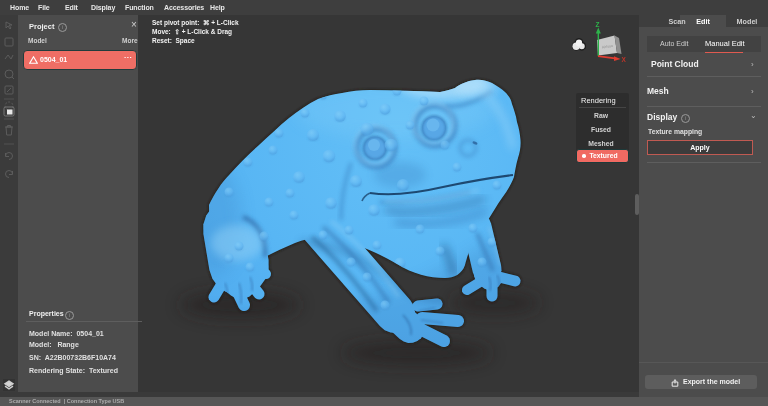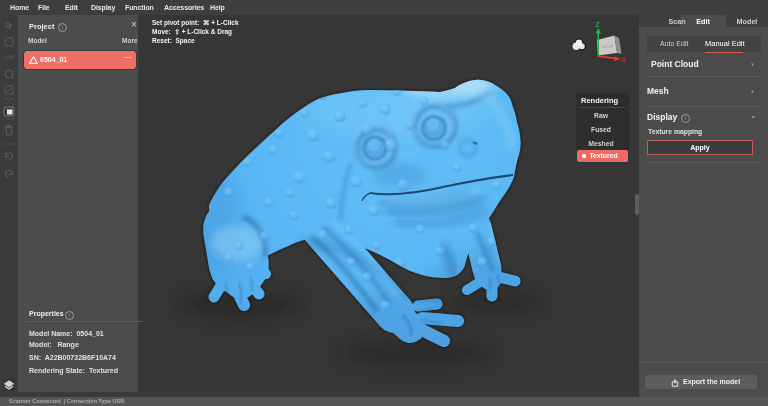--- a/index.html
+++ b/index.html
@@ -363,21 +363,21 @@
       <text x="11" y="28.5" font-size="3.6" fill="#909090" transform="rotate(-9 11 28.5)" font-family="Liberation Sans, sans-serif">Airtsaa</text>
       <line x1="7.3" y1="36" x2="7.3" y2="12.5" stroke="#2db34a" stroke-width="1.4"></line>
       <polygon points="7.3,7.5 4.8,13.5 9.8,13.5" fill="#2db34a"></polygon>
       <text x="4.6" y="6.5" font-size="6.5" font-weight="bold" fill="#2db34a" font-family="Liberation Sans, sans-serif">Z</text>
       <line x1="7" y1="36.2" x2="24" y2="38.3" stroke="#e03c30" stroke-width="1.7"></line>
       <polygon points="29.5,39 23,36.2 23,41 " fill="#e03c30"></polygon>
       <text x="30.5" y="42" font-size="6.5" font-weight="bold" fill="#c03428" font-family="Liberation Sans, sans-serif">X</text>
     </svg>
 
     <div class="abs" style="left:431px;top:78px;width:53px;height:70px;background:#2d2d2d;border-radius:2px;">
-      <div class="abs" style="left:5px;top:3px;font-size:7.5px;font-weight:bold;color:#f2f2f2;">Rendering</div>
+      <div class="abs" style="left:5px;top:3px;font-size:7.5px;font-weight:normal;color:#f2f2f2;">Rendering</div>
       <div class="abs" style="left:3px;top:14px;width:47px;border-top:1px solid #454545;"></div>
       <div class="abs" style="left:0;top:19px;width:50px;text-align:center;font-size:6.8px;font-weight:bold;color:#d2d2d2;">Raw</div>
       <div class="abs" style="left:0;top:33px;width:50px;text-align:center;font-size:6.8px;font-weight:bold;color:#d2d2d2;">Fused</div>
       <div class="abs" style="left:0;top:47px;width:50px;text-align:center;font-size:6.8px;font-weight:bold;color:#d2d2d2;">Meshed</div>
       <div class="abs" style="left:0px;top:56px;width:51px;height:12px;background:#f06a62;border:1px solid #1d3a3a;border-radius:3px;">
         <div class="abs" style="left:5px;top:4px;width:3.5px;height:3.5px;border-radius:50%;background:#fff;"></div>
         <div class="abs" style="left:2px;top:2px;width:49px;text-align:center;font-size:6.8px;font-weight:bold;color:#fff;">Textured</div>
       </div>
     </div>
     <div class="abs" style="left:490px;top:179px;width:4px;height:21px;background:#5e5e5e;border-radius:2px;"></div>

